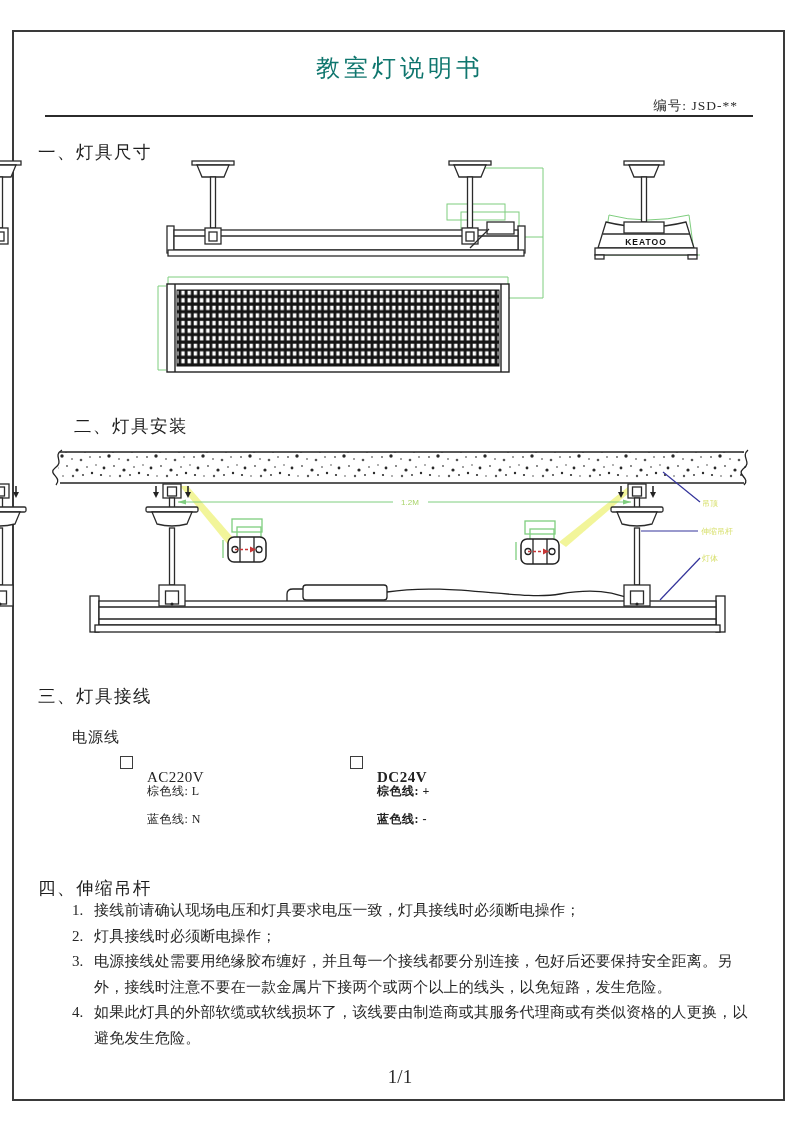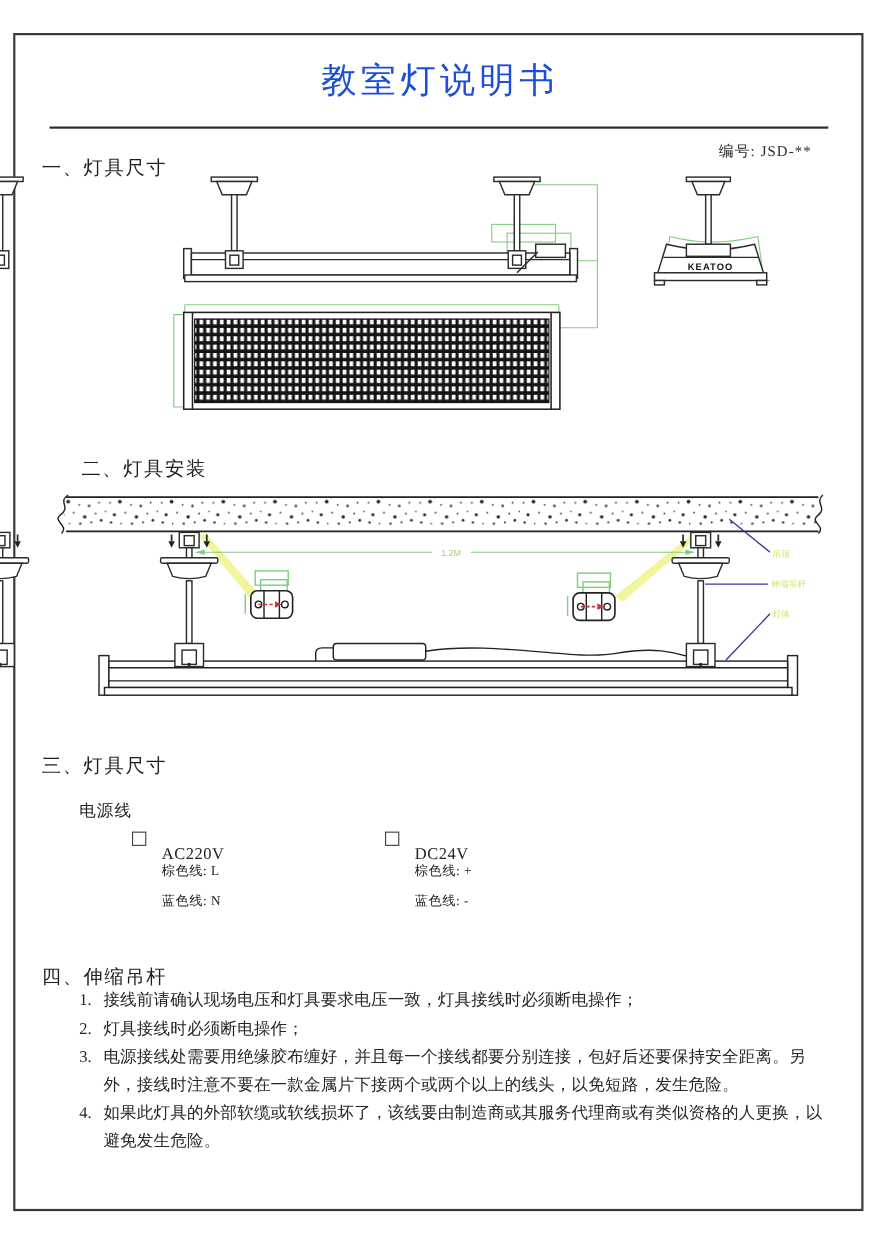--- a/index.html
+++ b/index.html
@@ -1,29 +1,29 @@
 <!DOCTYPE html>
 <html><head>
 <meta charset="utf-8">
 <style>
   html,body{margin:0;padding:0;background:#fff;}
   .page{position:relative;width:800px;height:1131px;background:#fff;overflow:hidden;
         font-family:"Liberation Serif","DejaVu Serif",serif;color:#222;}
   .frame{position:absolute;left:12px;top:30px;width:773px;height:1071px;
          border:2px solid #3a3a3a;box-sizing:border-box;}
   .title{position:absolute;left:0;top:52px;width:100%;text-align:center;
-         font-size:32px;letter-spacing:4px;color:#1d4ed8;}
-  .doc-number{position:absolute;right:62px;top:97px;font-size:13.5px;color:#2a2a2a;letter-spacing:1px;margin-top:32px;}
+         font-size:24px;letter-spacing:4px;color:#0f766e;}
+  .doc-number{position:absolute;right:62px;top:97px;font-size:13.5px;color:#2a2a2a;letter-spacing:1px;}
   .rule{position:absolute;left:45px;top:115px;width:708px;height:0;border-top:2px solid #2b2b2b;}
   .sec-heading{position:absolute;left:38px;font-size:17.5px;letter-spacing:1.5px;color:#1e1e1e;}
   #h1{top:124px;margin-top:16px;} #h2{top:414px;margin-left:36px;} #h3{top:684px;} #h4{top:876px;}
   .svgfig{position:absolute;left:0;}
   .power-label{position:absolute;left:72px;top:728px;font-size:15px;letter-spacing:1px;}
   .opt-col{position:absolute;top:753px;width:230px;}
-  #optcol1{left:120px;} #optcol2{left:350px;}
+  #optcol1{left:120px;} #optcol2{left:350px;font-weight:bold;}
   .opt-row{position:relative;height:28px;font-size:15px;letter-spacing:0.5px;}
   .checkbox{position:absolute;left:0;top:3px;width:11px;height:11px;border:1.5px solid #3c3c3c;background:#fff;}
   .opt-text{position:absolute;left:27px;top:16px;}
   .opt-sub{position:absolute;left:27px;font-size:12px;letter-spacing:0.5px;}
   .notes{position:absolute;left:72px;top:898px;width:682px;font-size:15px;line-height:25.5px;color:#262626;}
   .note{display:flex;}
   .note .num{flex:0 0 22px;}
   .note .txt{flex:1;letter-spacing:0.2px;}
   .footer{position:absolute;left:0;top:1066px;width:100%;text-align:center;font-size:19px;color:#2a2a2a;}
 </style>
@@ -210,21 +210,21 @@
     <g>
       <path d="M663,472 L700,502" stroke="#34349b" stroke-width="1.2" fill="none"></path>
       <line x1="641" y1="531" x2="698" y2="531" stroke="#34349b" stroke-width="1.2"></line>
       <path d="M700,558 L660,600" stroke="#34349b" stroke-width="1.2" fill="none"></path>
       <text x="702" y="506" font-size="8" fill="#d8e06e" font-family="Liberation Sans, sans-serif">吊顶</text>
       <text x="701" y="534" font-size="8" fill="#d8e06e" font-family="Liberation Sans, sans-serif">伸缩吊杆</text>
       <text x="702" y="561" font-size="8" fill="#d8e06e" font-family="Liberation Sans, sans-serif">灯体</text>
     </g>
   </svg>
 
-  <div class="sec-heading" id="h3">三、灯具尺寸</div>
+  <div class="sec-heading" id="h3">三、灯具接线</div>
 
   <div class="power-label">电源线</div>
 
   <div class="opt-col" id="optcol1">
     <div class="opt-row">
       <span class="checkbox"></span>
       <span class="opt-text">AC220V</span>
     </div>
     <div class="opt-sub" style="top:30px">棕色线: L</div>
     <div class="opt-sub" style="top:58px">蓝色线: N</div>
@@ -253,13 +253,14 @@
     <div class="note">
       <span class="num">3.</span>
       <span class="txt">电源接线处需要用绝缘胶布缠好，并且每一个接线都要分别连接，包好后还要保持安全距离。另外，接线时注意不要在一款金属片下接两个或两个以上的线头，以免短路，发生危险。</span>
     </div>
     <div class="note">
       <span class="num">4.</span>
       <span class="txt">如果此灯具的外部软缆或软线损坏了，该线要由制造商或其服务代理商或有类似资格的人更换，以避免发生危险。</span>
     </div>
   </div>
 
+  <div class="footer">1/1</div>
 </div>
 
 </body></html>

